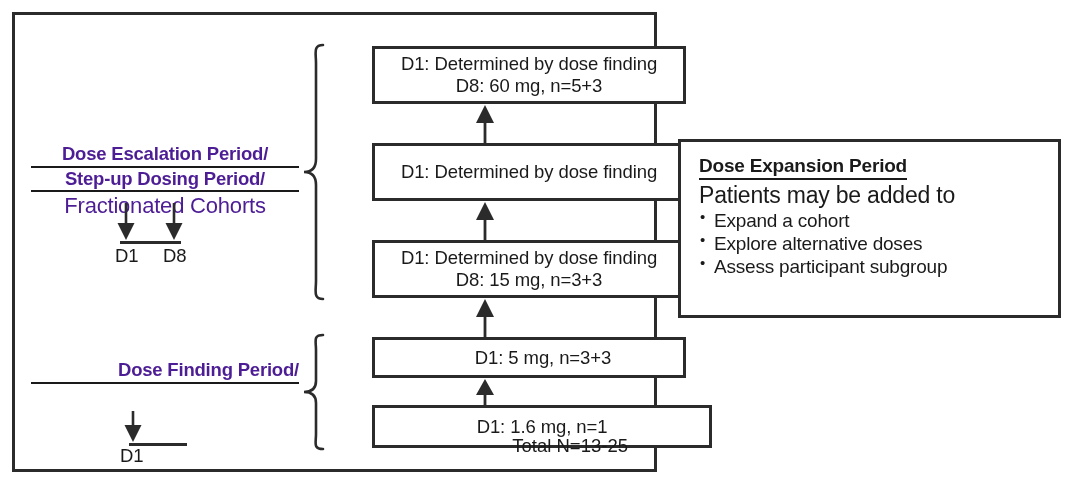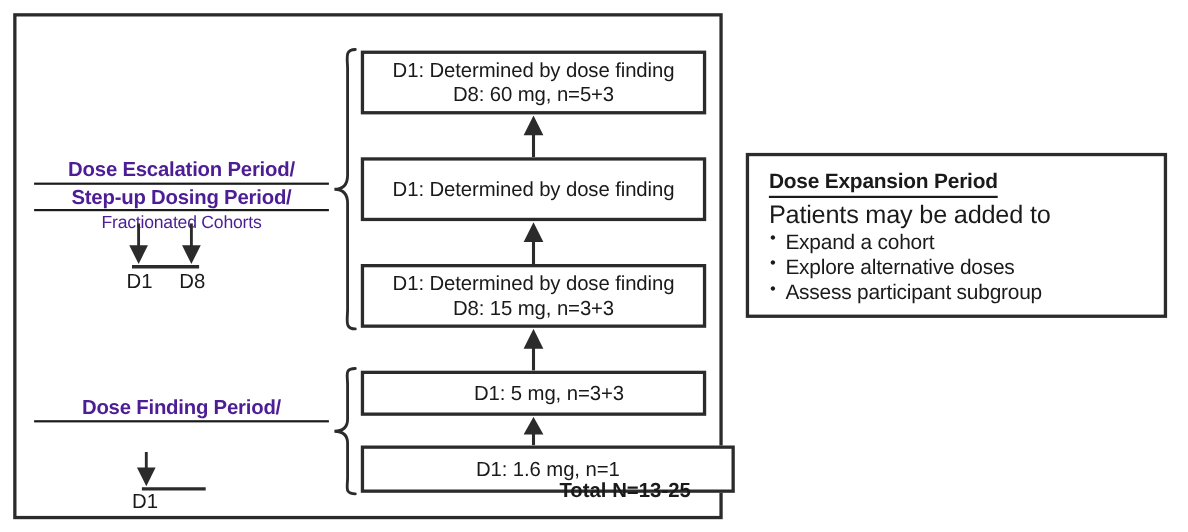--- a/index.html
+++ b/index.html
@@ -30,38 +30,39 @@
   #main-panel {
     left: 12px;
     top: 12px;
     width: 645px;
     height: 460px;
   }
   #expansion-panel {
     left: 678px;
     top: 139px;
     width: 383px;
-    height: 150px;
+    height: 179px;
   }
 
   
   .cohort-box {
     position: absolute;
     box-sizing: border-box;
     border: 3px solid #2b2b2b;
     background: #ffffff;
     display: flex;
     flex-direction: column;
     align-items: center;
     justify-content: center;
     text-align: center;
     font-size: 18.5px;
     line-height: 1.18;
     letter-spacing: -0.1px;
     color: #1a1a1a;
+    margin-left: 44px;
   }
   .cohort-box .line {
     display: block;
     white-space: nowrap;
   }
 
   #box-60   { left: 313px; top: 31px;  width: 314px; height: 58px; }
   #box-45   { left: 313px; top: 128px; width: 314px; height: 58px; }
   #box-15   { left: 313px; top: 225px; width: 314px; height: 58px; }
   #box-5    { left: 313px; top: 322px; width: 314px; height: 41px; padding-left: 28px; }
@@ -98,35 +99,35 @@
     height: 118px;
   }
 
   
   .period-label {
     position: absolute;
     text-align: center;
     color: #4c1d95;
   }
   #escalation-label { left: 16px; top: 128px; width: 268px; }
-  #finding-label    { left: 16px; top: 344px; width: 268px; }
+  #finding-label    { left: 16px; top: 344px; width: 268px; text-align: right; }
 
   .label-bold {
     display: block;
     font-weight: bold;
     font-size: 18.5px;
     line-height: 1.22;
     letter-spacing: -0.2px;
     border-bottom: 2px solid #1a1a1a;
     padding-bottom: 0px;
     white-space: nowrap;
   }
   .label-plain {
     display: block;
-    font-size: 16px;
+    font-size: 22px;
     line-height: 1.22;
     letter-spacing: -0.2px;
     white-space: nowrap;
     padding-top: 1px;
   }
 
   
   .timeline {
     position: absolute;
   }
@@ -149,21 +150,20 @@
   #finding-days .d1 { position: absolute; left: 0px; }
 
   
   #total-n {
     position: absolute;
     right: 26px;
     bottom: 12px;
     font-size: 18.5px;
     color: #1a1a1a;
     white-space: nowrap;
-    font-weight: bold;
   }
 
   
   #expansion-inner {
     position: absolute;
     left: 18px;
     top: 13px;
     right: 10px;
   }
   #expansion-title {

